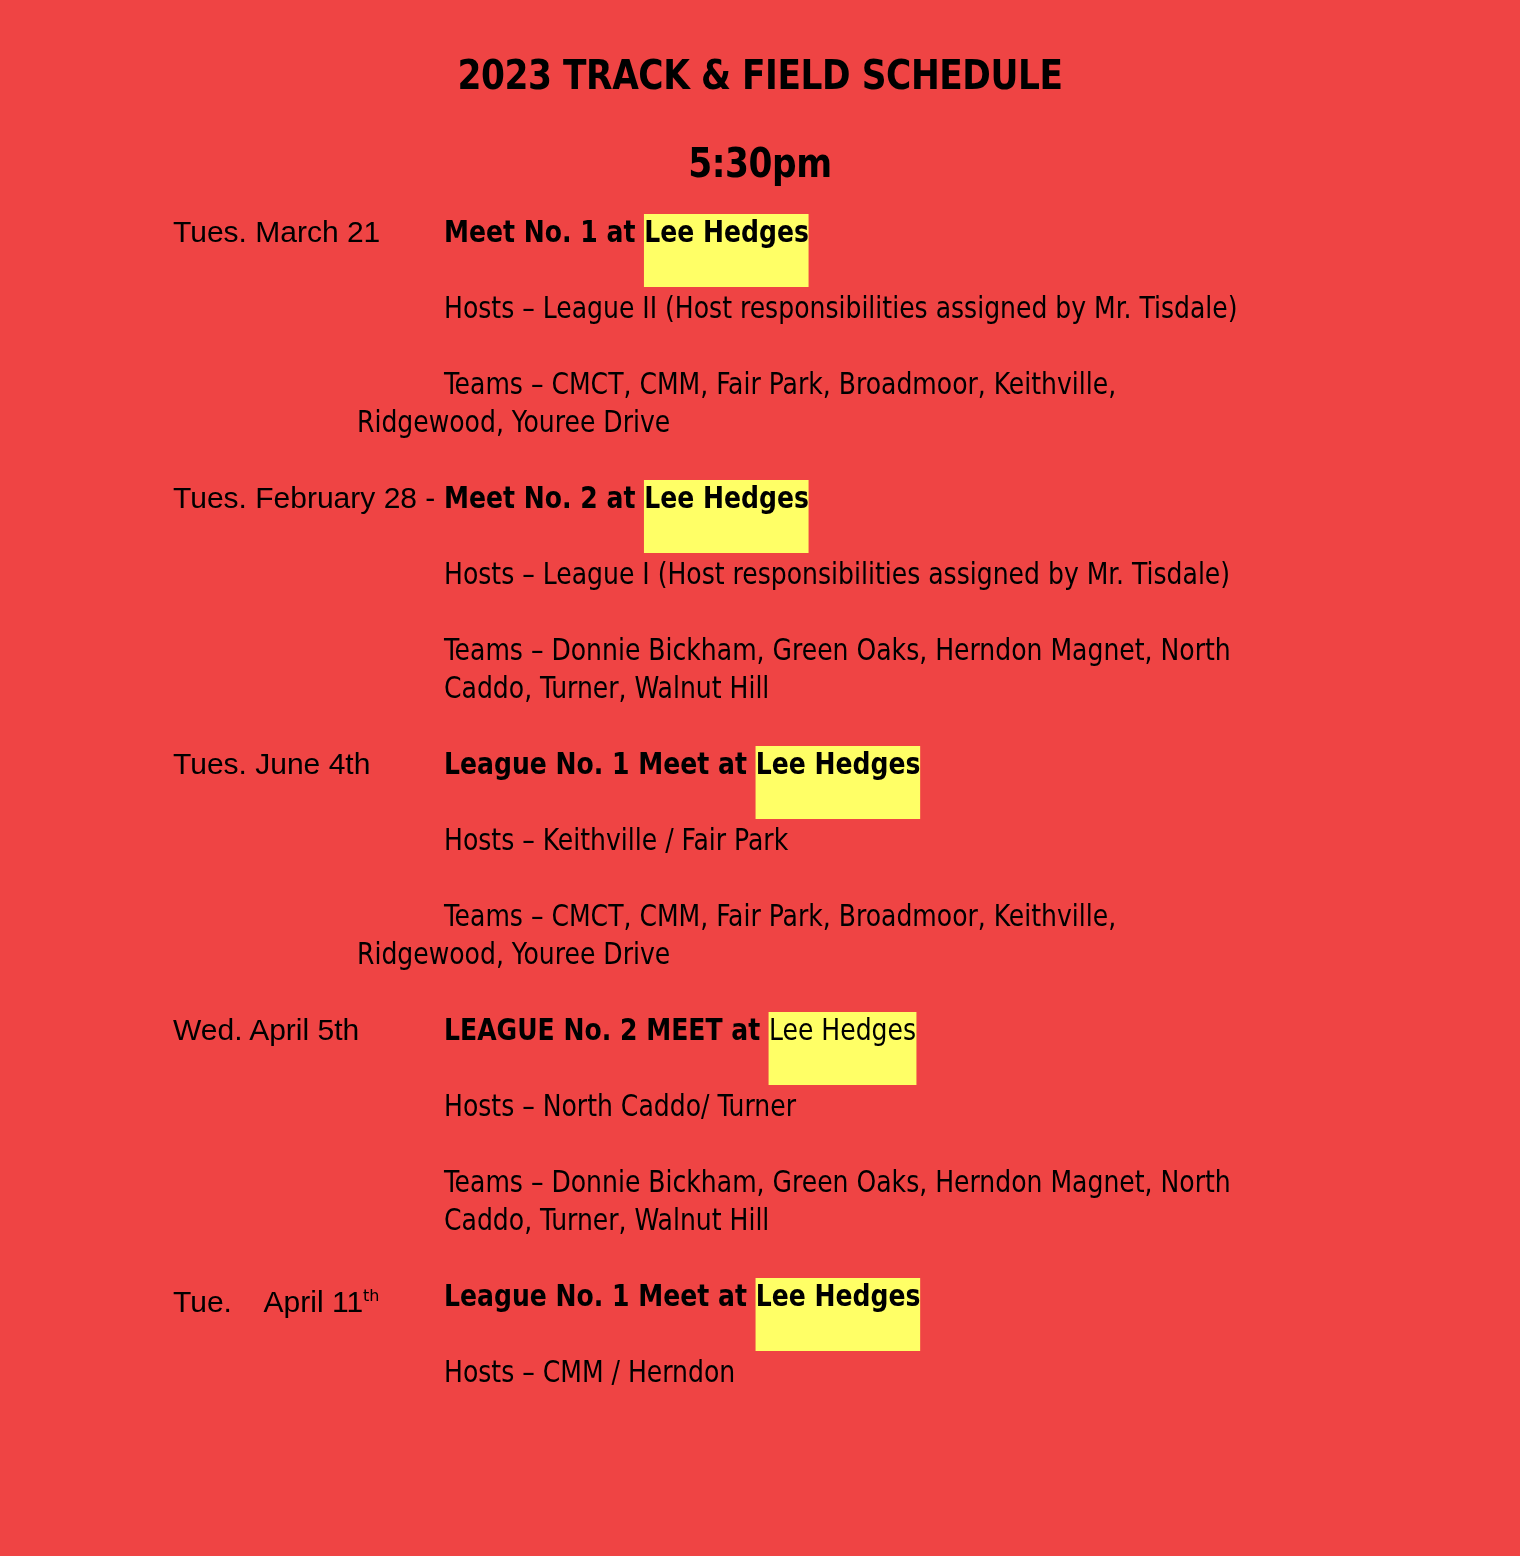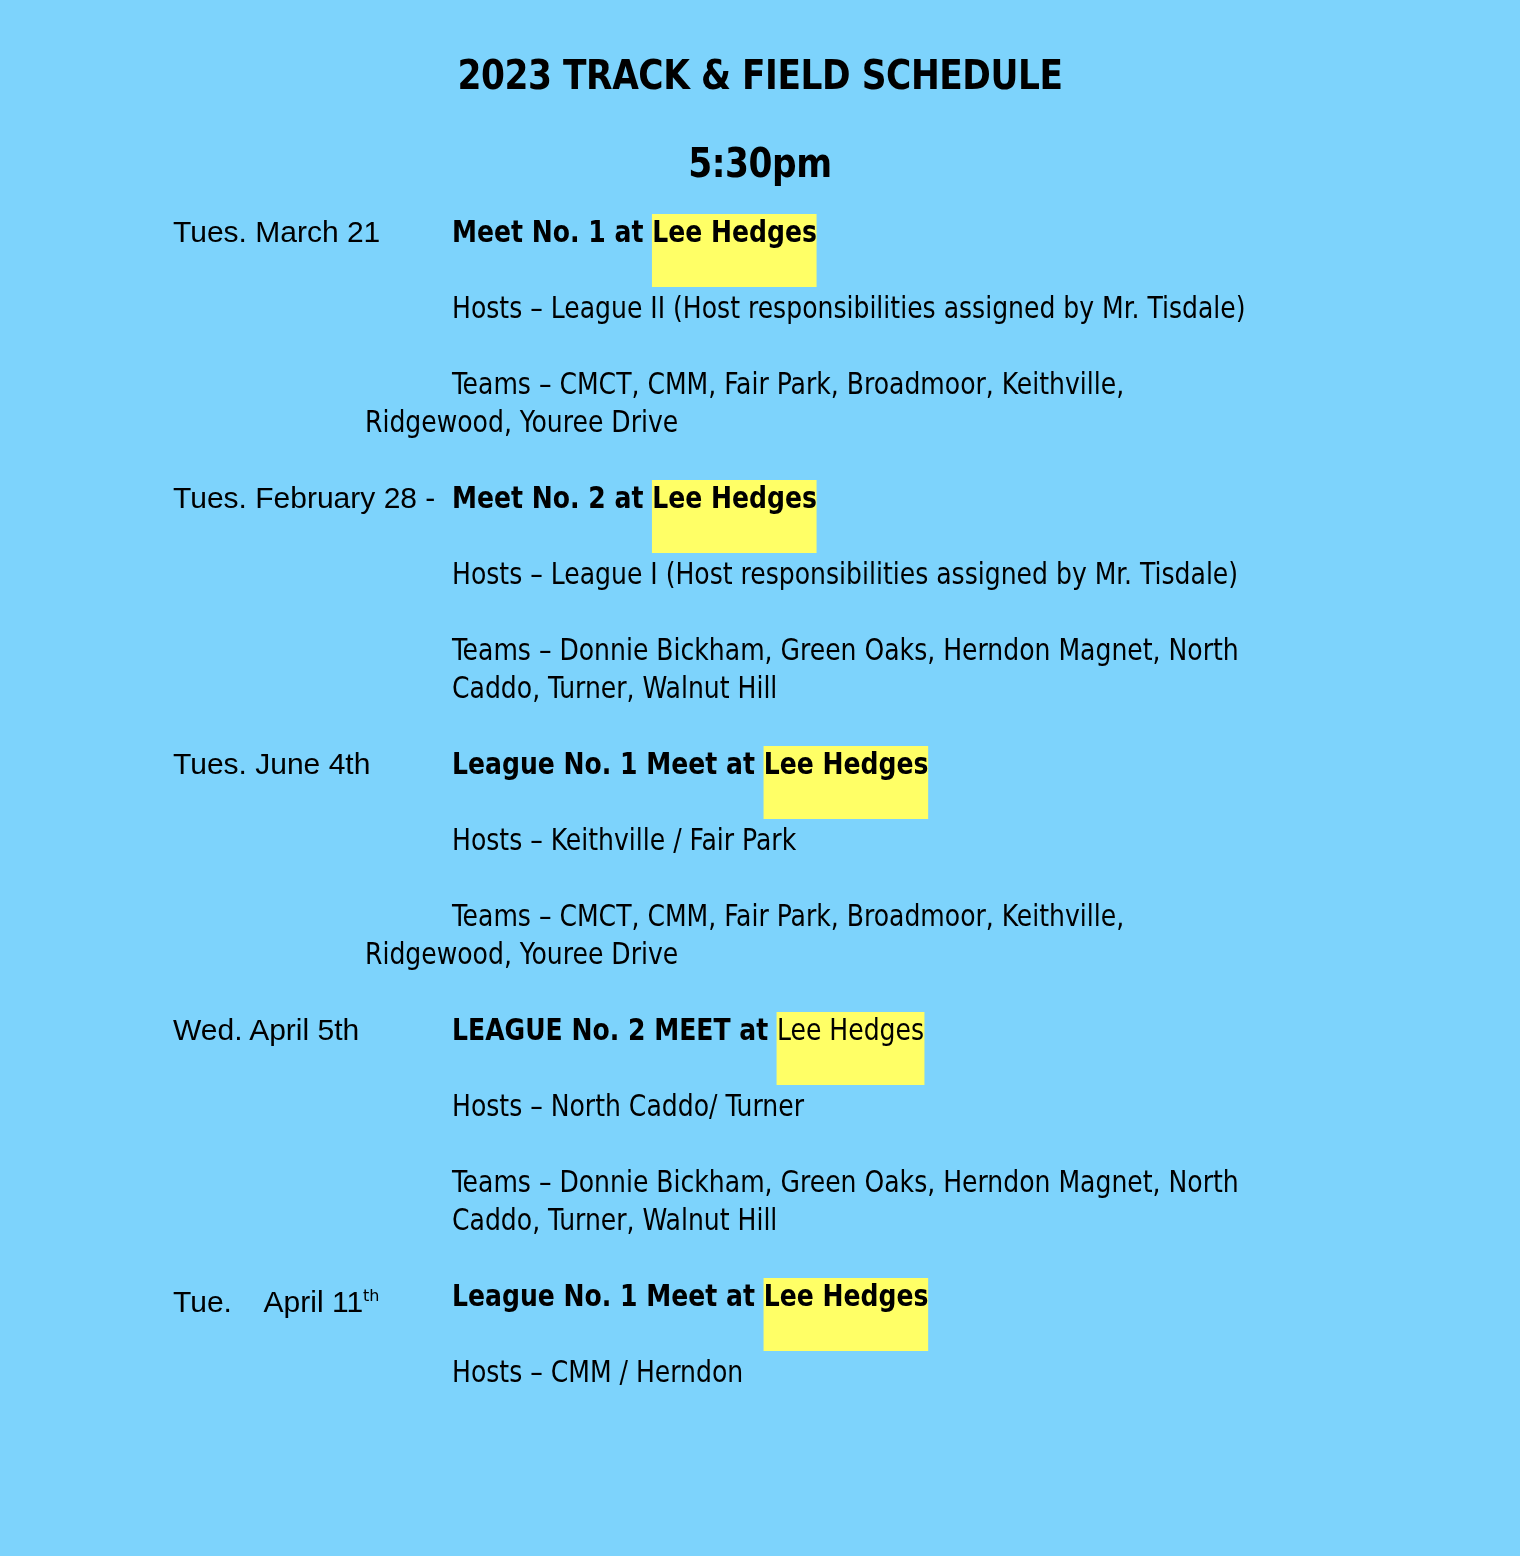--- a/index.html
+++ b/index.html
@@ -13,21 +13,21 @@
     position: relative;
     font-family: "Liberation Sans", "DejaVu Sans", sans-serif;
     color: #000000;
     overflow: hidden;
   }
 
   .page {
     position: relative;
     width: 1520px;
     height: 1556px;
-    background: #7dd3fc;
+    background: #ef4444;
   }
 
   
   .doc-title {
     position: absolute;
     left: 0;
     top: 52px;
     width: 1520px;
     text-align: center;
     font-family: "DejaVu Sans", sans-serif;
@@ -57,21 +57,20 @@
   .schedule {
     position: absolute;
     left: 0;
     top: 213px;
     width: 1520px;
   }
 
   .entry {
     position: relative;
     width: 1476px;
-    padding-left: 8px;
   }
 
   
   .entry-date {
     position: absolute;
     left: 173px;
     top: 0;
     font-family: "Liberation Sans", "DejaVu Sans", sans-serif;
     font-size: 30px;
     font-weight: normal;

